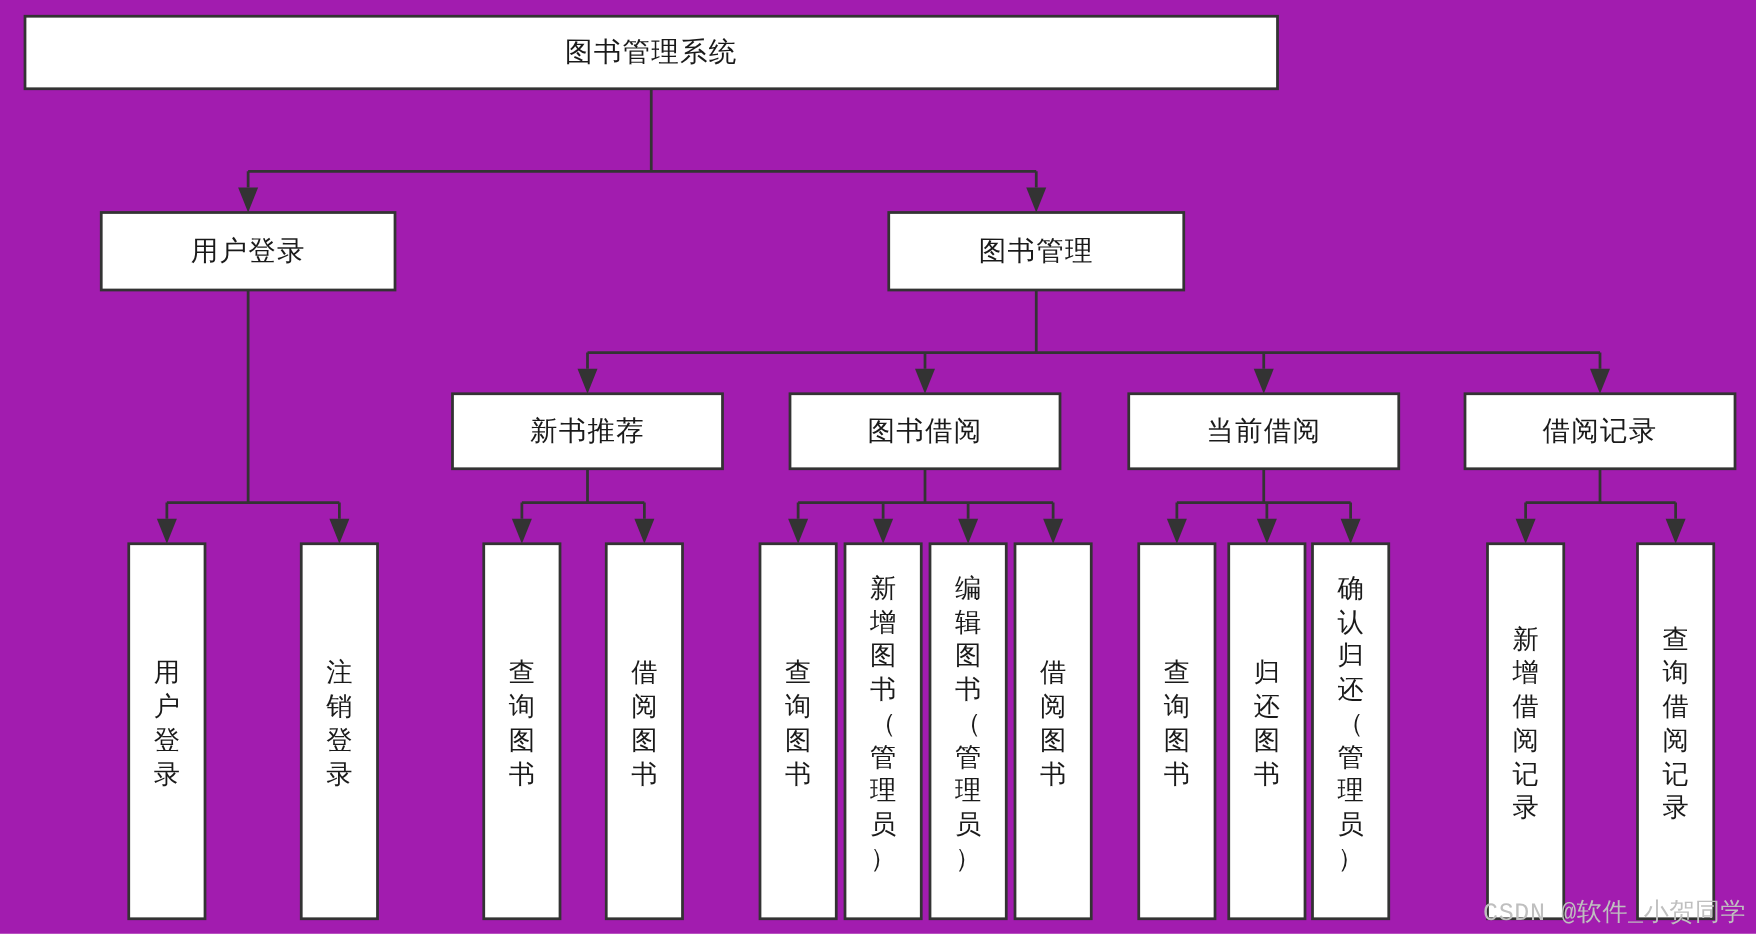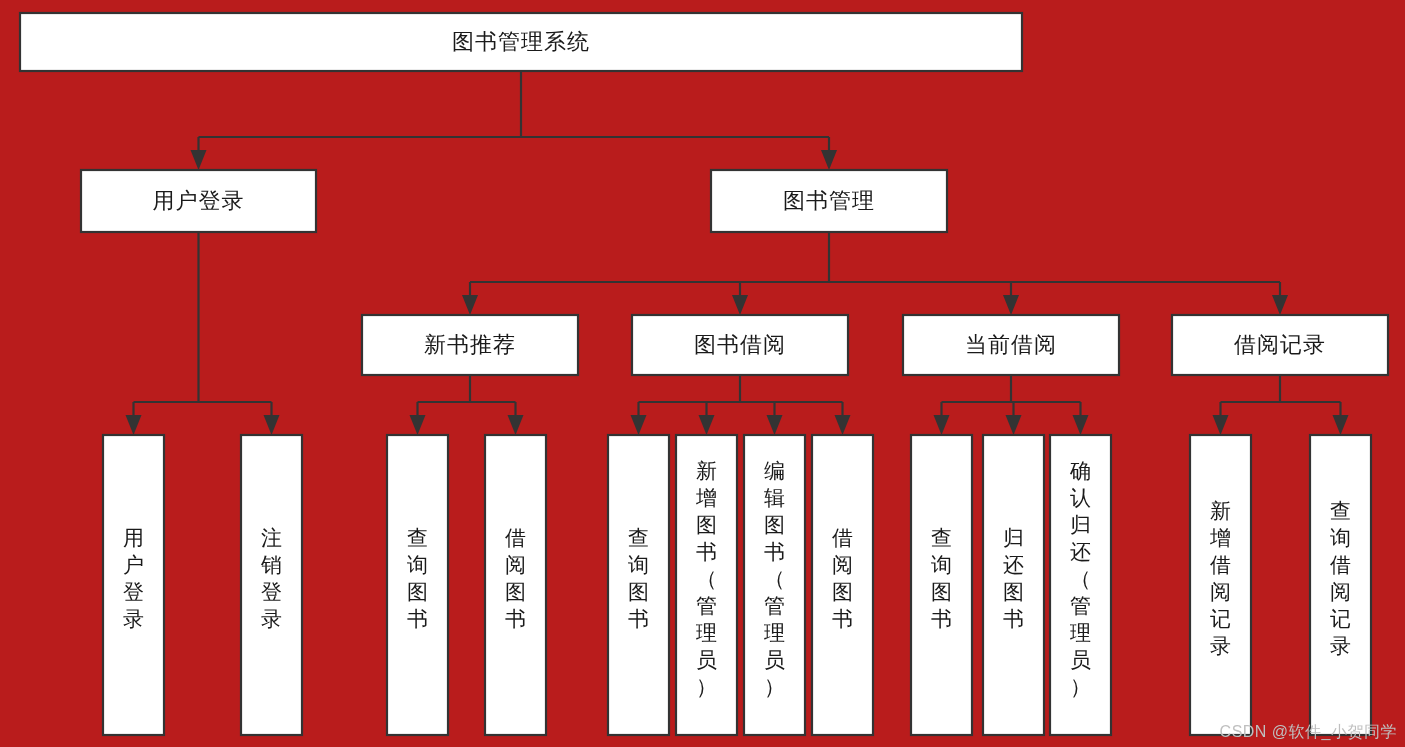--- a/index.html
+++ b/index.html
@@ -10,21 +10,21 @@
   body {
     width: 1405px;
     height: 747px;
     font-family: "DejaVu Sans", "Liberation Sans", sans-serif;
     overflow: hidden;
   }
   #diagram-root {
     position: relative;
     width: 1405px;
     height: 747px;
-    background: #b91c1c;
+    background: #a21caf;
   }
   svg#tree-svg {
     position: absolute;
     left: 0;
     top: 0;
     width: 1405px;
     height: 747px;
   }
   .node-box {
     fill: #ffffff;
@@ -37,22 +37,22 @@
     fill: none;
   }
   .arrow-head {
     fill: #333333;
     stroke: none;
   }
   .watermark {
     position: absolute;
     right: 8px;
     bottom: 4px;
-    font-family: Liberation Sans, sans-serif;
-    font-size: 16px;
+    font-family: Liberation Mono, monospace;
+    font-size: 20px;
     color: #bfbfbf;
     letter-spacing: 0.5px;
     user-select: none;
     pointer-events: none;
     white-space: nowrap;
   }
 </style>
 </head>
 <body>
 

